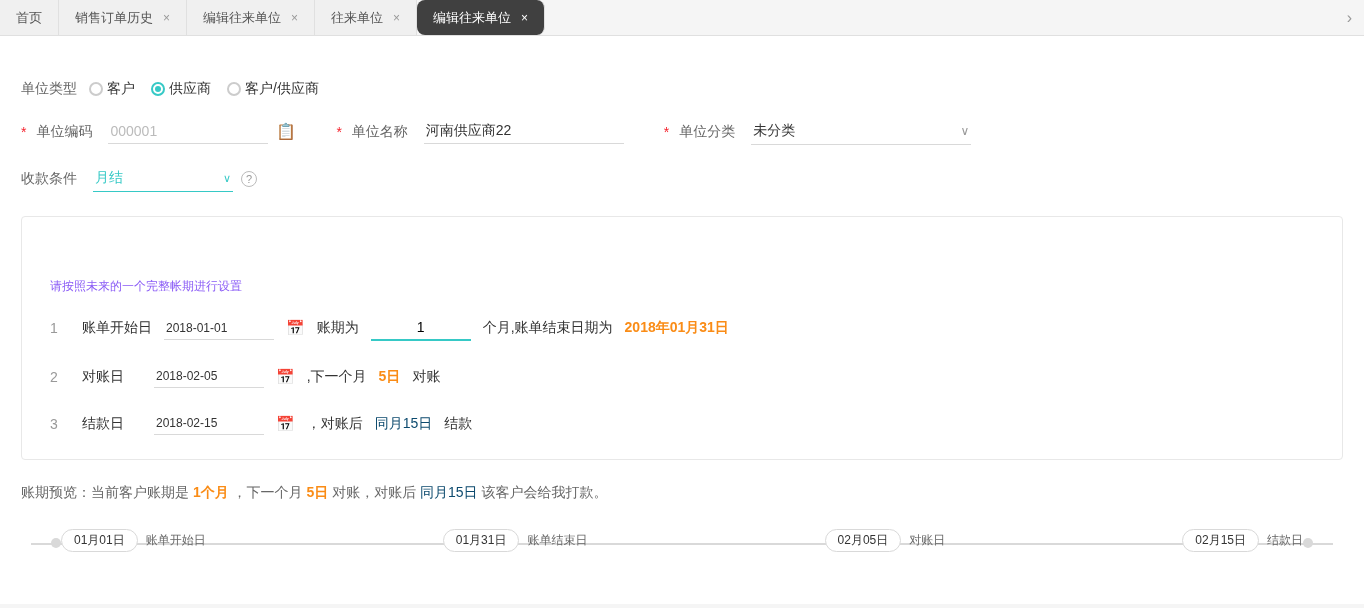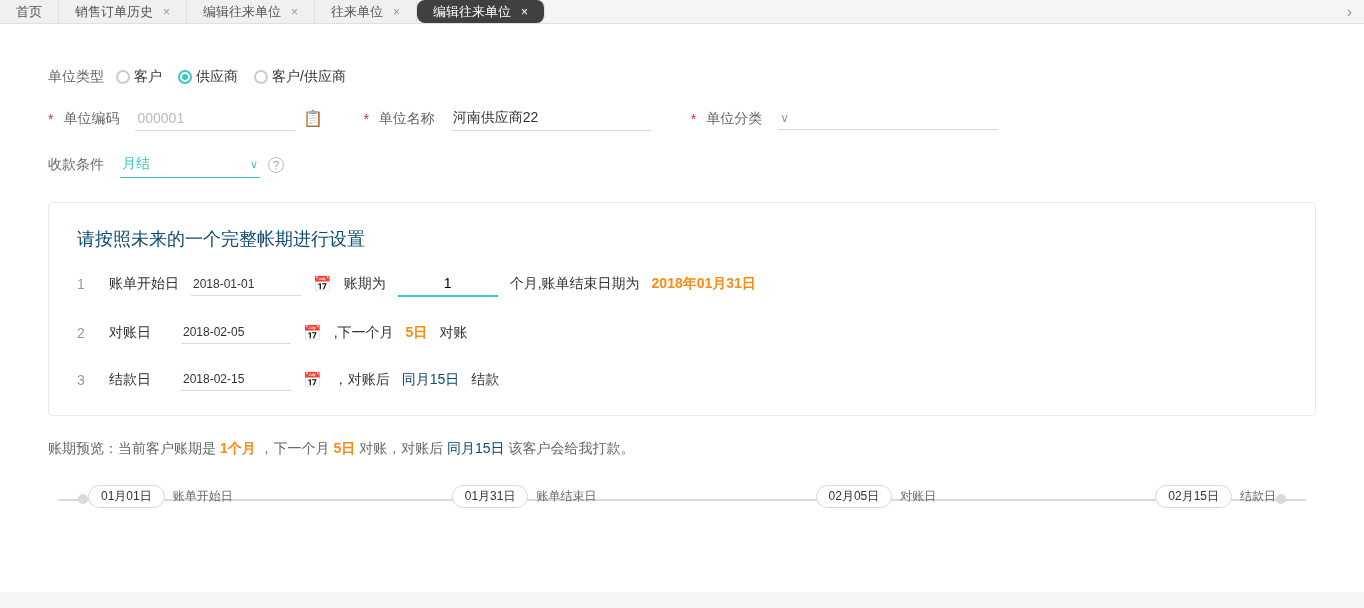--- a/index.html
+++ b/index.html
@@ -4,21 +4,21 @@
   <style>
     * { box-sizing: border-box; margin: 0; padding: 0; }
     body { font-family: "Microsoft YaHei", "PingFang SC", sans-serif; font-size: 14px; color: #333; background: #f5f5f5; }
 
     
     .tab-bar {
       display: flex;
       align-items: stretch;
       background: #f5f5f5;
       border-bottom: 1px solid #e0e0e0;
-      height: 24px;
+      height: 36px;
     }
     .tab-item {
       display: flex;
       align-items: center;
       padding: 0 16px;
       cursor: pointer;
       font-size: 13px;
       color: #555;
       border-right: 1px solid #e0e0e0;
       white-space: nowrap;
@@ -44,21 +44,21 @@
       padding: 0 12px;
       cursor: pointer;
       font-size: 16px;
       color: #999;
       margin-left: auto;
     }
 
     
     .main-content {
       background: #fff;
-      padding: 24px 48px 0;
+      padding: 24px 21px 0;
       min-height: calc(608px - 40px);
     }
 
     
     .form-row {
       display: flex;
       align-items: center;
       margin-bottom: 20px;
       gap: 0;
     }
@@ -153,23 +153,24 @@
     }
 
     
     .card {
       border: 1px solid #e8e8e8;
       border-radius: 4px;
       padding: 24px 28px;
       margin-bottom: 20px;
     }
     .card-desc {
-      color: #0c4a6e;
+      color: #8b5cf6;
       margin-bottom: 20px;
-      font-size: 18px;
+      font-size: 12px;
+      margin-top: 37px;
     }
     .card-row {
       display: flex;
       align-items: center;
       margin-bottom: 24px;
       gap: 12px;
     }
     .row-num {
       color: #999;
       min-width: 20px;
@@ -331,20 +332,21 @@
     <div class="field-group">
       <span class="required-star">*</span>
       <span class="form-label" style="min-width:auto; margin-right:8px;">单位名称</span>
       <input type="text" class="text-input" value="河南供应商22" style="width: 200px;">
     </div>
 
     <div class="field-group">
       <span class="required-star">*</span>
       <span class="form-label" style="min-width:auto; margin-right:8px;">单位分类</span>
       <div class="dropdown-field" style="width:220px;">
+        <span class="dropdown-text">未分类</span>
         <span class="dropdown-arrow">∨</span>
       </div>
     </div>
   </div>
 
   <div class="payment-row">
     <span class="form-label" style="min-width:auto;">收款条件</span>
     <div class="dropdown-field-blue">
       <span class="dropdown-text-blue">月结</span>
       <span style="color:#36c9c6; font-size:11px;">∨</span>

